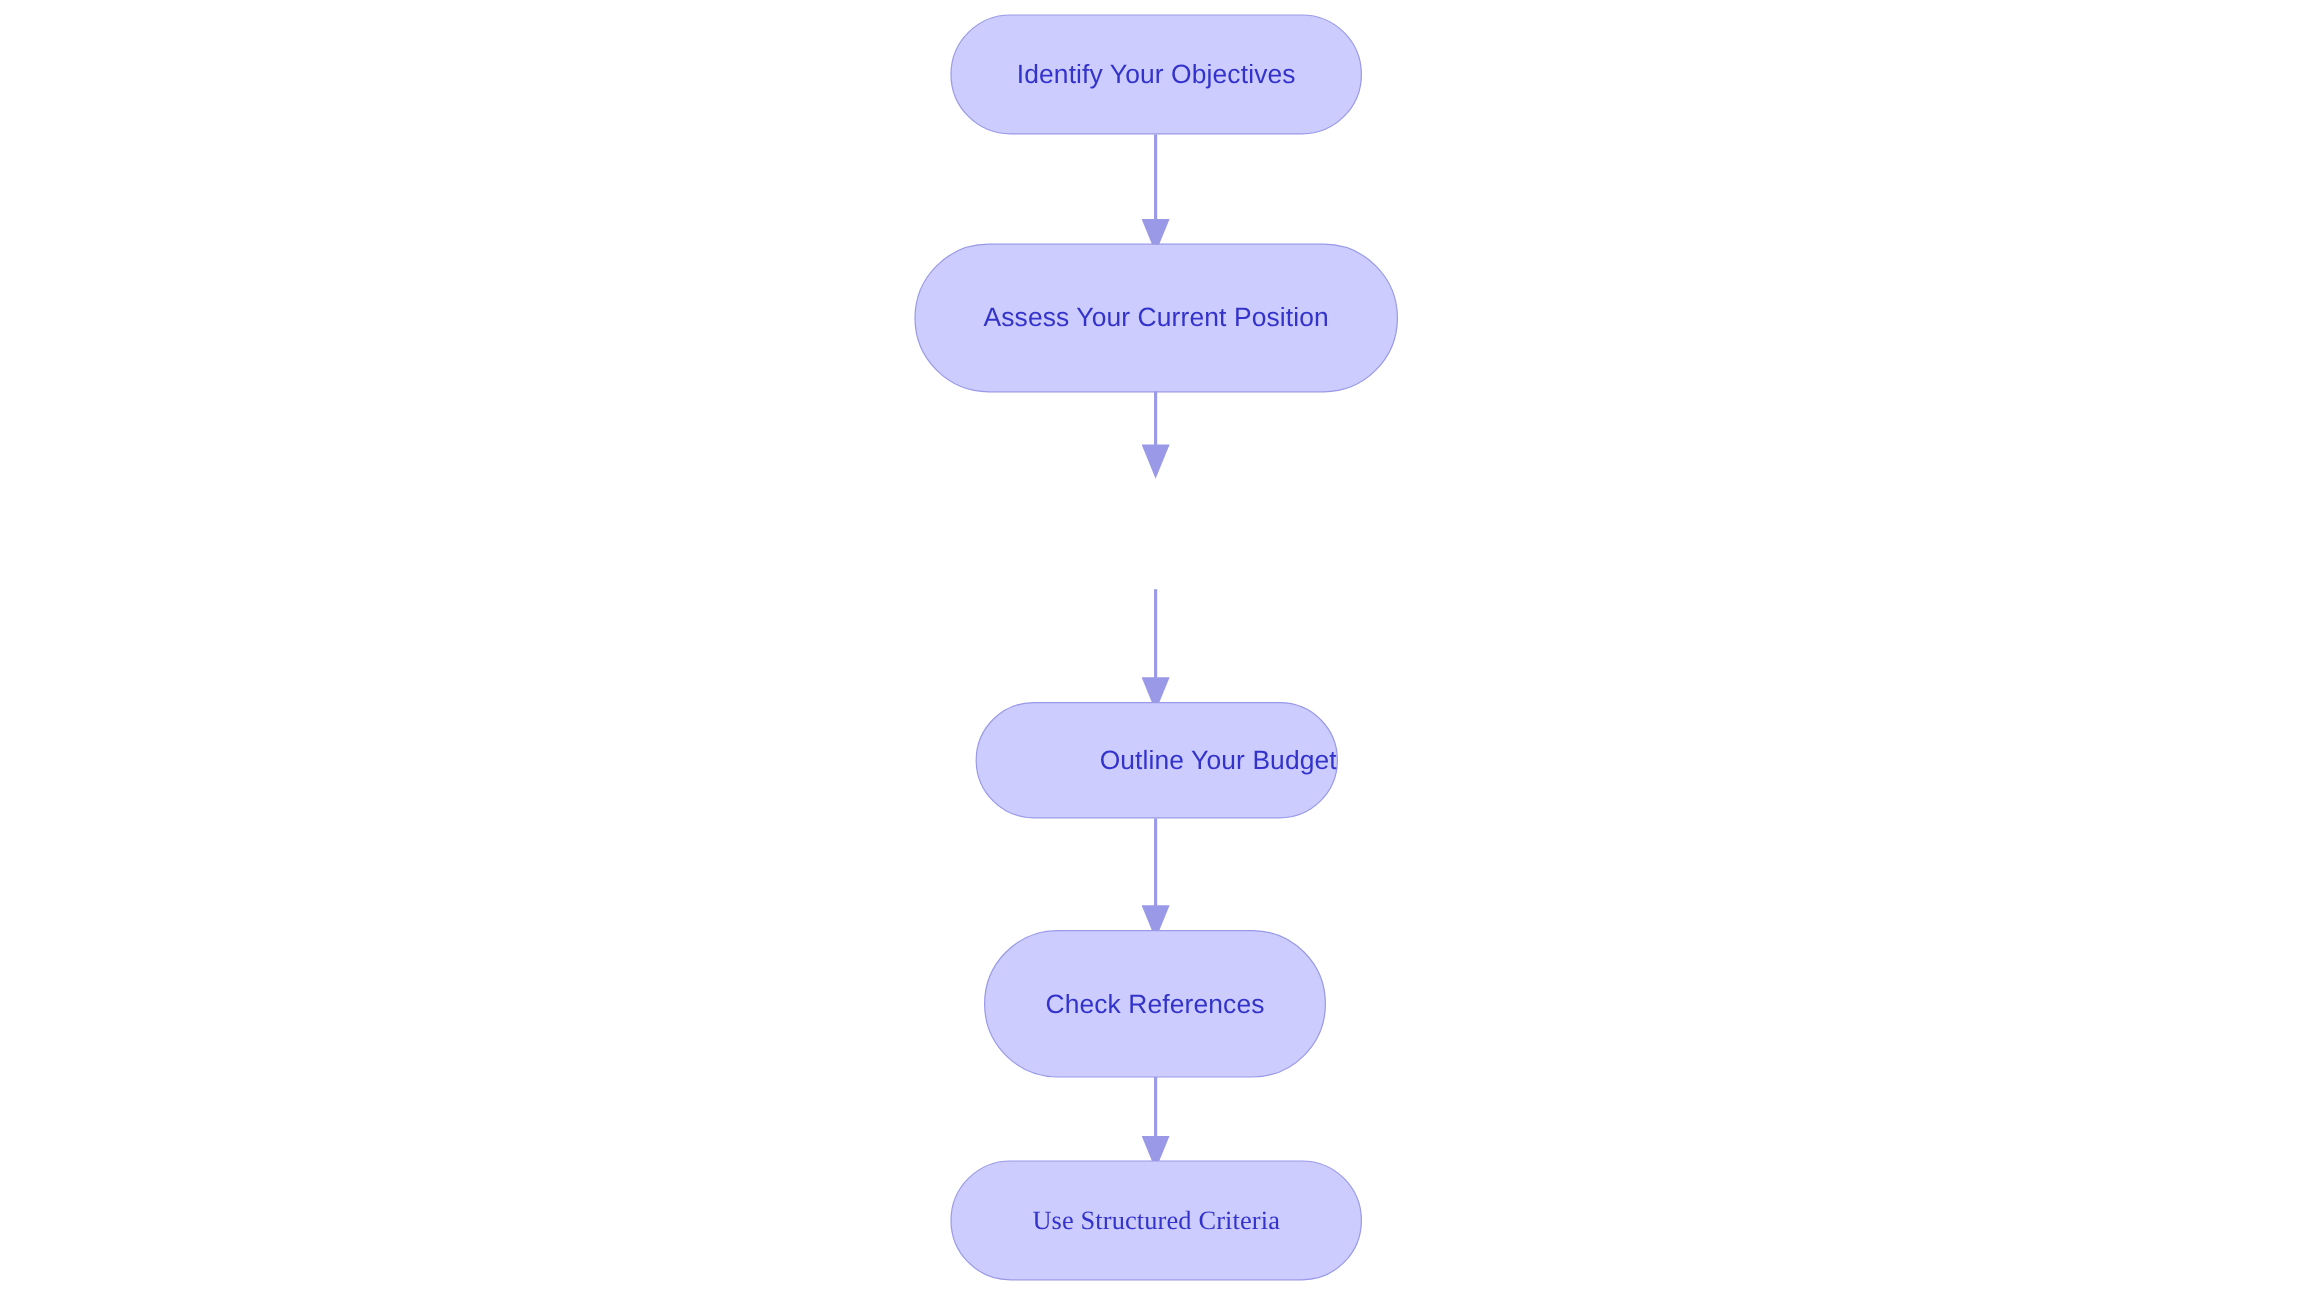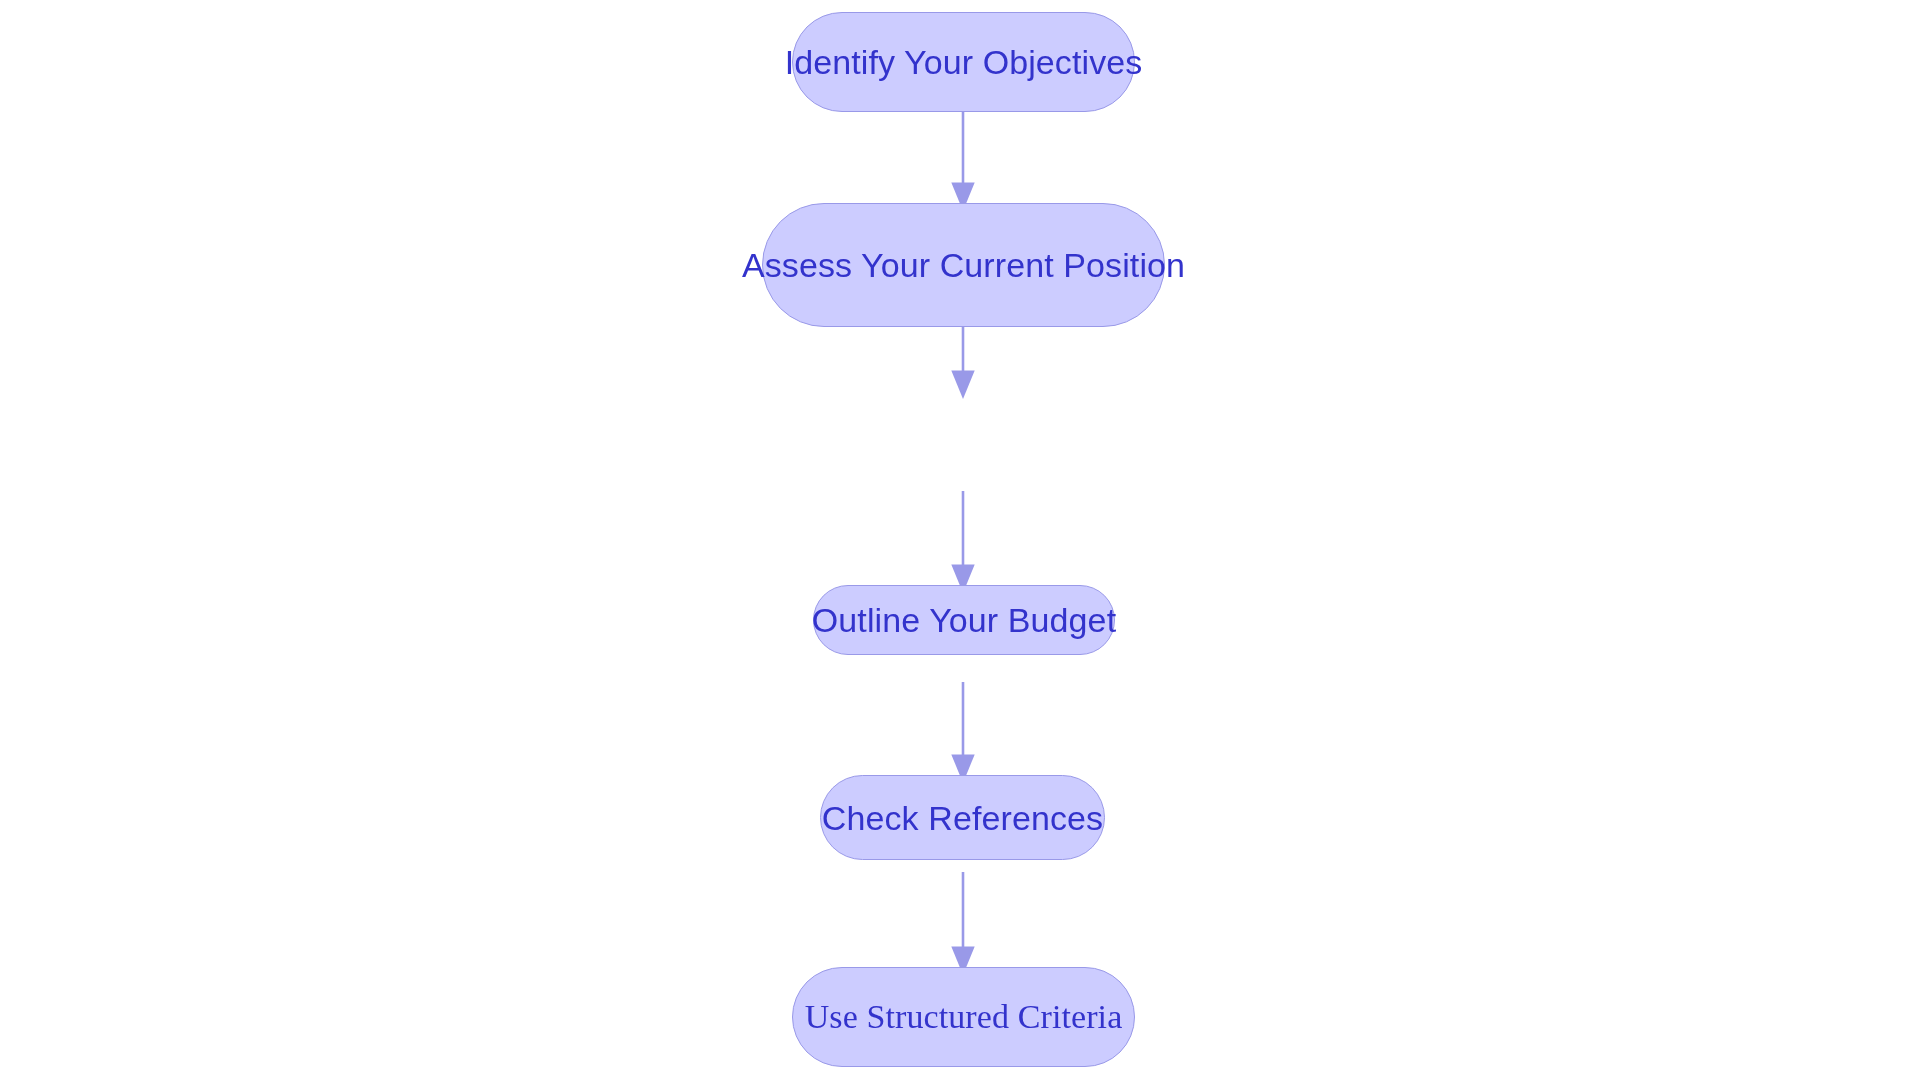--- a/index.html
+++ b/index.html
@@ -34,21 +34,21 @@
     font-size: 27px;
     font-weight: 400;
     letter-spacing: 0.1px;
     line-height: 1;
     white-space: nowrap;
     user-select: none;
   }
 
   .node-label {
     color: #3333cc;
-    font-size: 34px;
+    font-size: 22px;
     line-height: 1;
     white-space: nowrap;
   }
 
   .flow-edge {
     position: absolute;
     left: 0;
     top: 0;
     width: 1920px;
     height: 1083px;
@@ -81,25 +81,25 @@
 
   <div class="flow-node" style="left:792px; top:12px; width:343px; height:100px;">
     <span class="node-label">Identify Your Objectives</span>
   </div>
 
   <div class="flow-node" style="left:762px; top:203px; width:403px; height:124px;">
     <span class="node-label">Assess Your Current Position</span>
   </div>
 
 
-  <div class="flow-node" style="left:813px; top:585px; width:302px; height:70px;">
+  <div class="flow-node" style="left:813px; top:585px; width:302px; height:97px;justify-content:flex-end;">
     <span class="node-label">Outline Your Budget</span>
   </div>
 
-  <div class="flow-node" style="left:820px; top:775px; width:285px; height:85px;justify-content:center;">
+  <div class="flow-node" style="left:820px; top:775px; width:285px; height:123px;justify-content:center;">
     <span class="node-label">Check References</span>
   </div>
 
   <div class="flow-node" style="left:792px; top:967px; width:343px; height:100px;font-family:Liberation Serif, serif;">
     <span class="node-label">Use Structured Criteria</span>
   </div>
 
 </div>
 
 </body></html>

